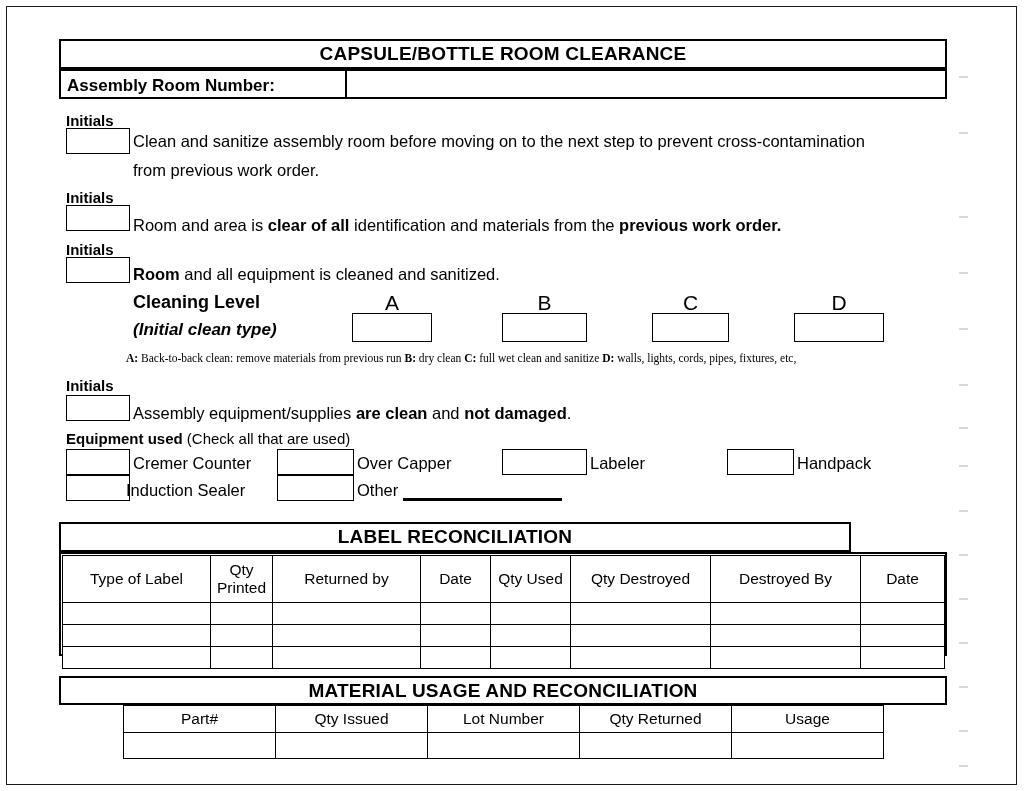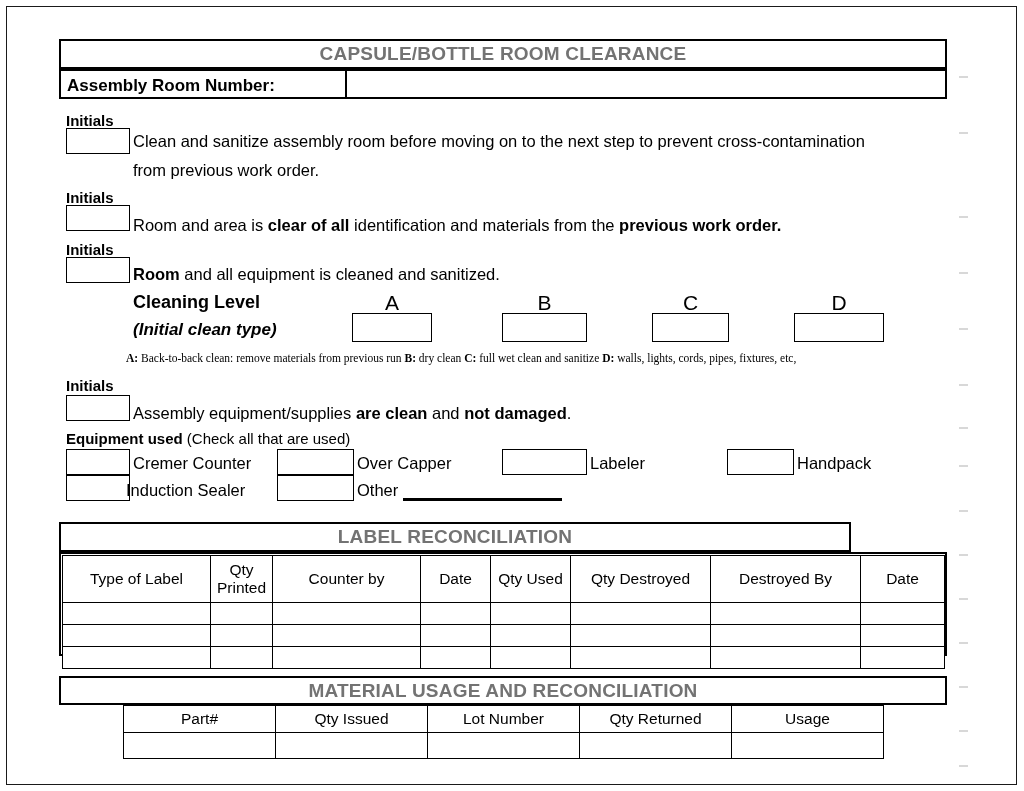--- a/index.html
+++ b/index.html
@@ -25,21 +25,21 @@
   .abs { position:absolute; }
 
   
   .box   { position:absolute; border:1px solid #000; background:#fff; }
   .boxth { position:absolute; border:2px solid #000; background:#fff; }
 
   
   .t  { position:absolute; white-space:nowrap; line-height:1; }
   .sec-title {
     position:absolute; text-align:left;
-    color:#737373; font-weight:bold; letter-spacing:0.2px;
+    color:#000000; font-weight:bold; letter-spacing:0.2px;
   }
   .lbl-initials { font-weight:bold; font-size:15px; }
   .body-txt  { font-size:16.5px; }
   .b { font-weight:bold; }
   .clean-lvl { font-weight:bold; font-size:18px; }
   .clean-sub { font-style:italic; font-weight:bold; font-size:17px; }
   .abcd { font-size:21px; text-align:center; }
   .legend {
     position:absolute; font-family:"Liberation Serif", serif;
     font-size:11.5px; font-weight:bold; white-space:nowrap;
@@ -178,21 +178,21 @@
       <col style="width:150px">
         <col style="width:84px">
     </colgroup>
     <tbody>
       <tr>
         <td style="height:47px;">Type of Label</td>
         <td style="height:47px; line-height:1.15;">
           <div>Qty</div>
           <div>Printed</div>
         </td>
-        <td>Counter by</td>
+        <td>Returned by</td>
         <td>Date</td>
         <td>Qty Used</td>
         <td>Qty Destroyed</td>
         <td>Destroyed By</td>
         <td>Date</td>
       </tr>
       <tr>
         <td></td>
         <td></td>
         <td></td>

